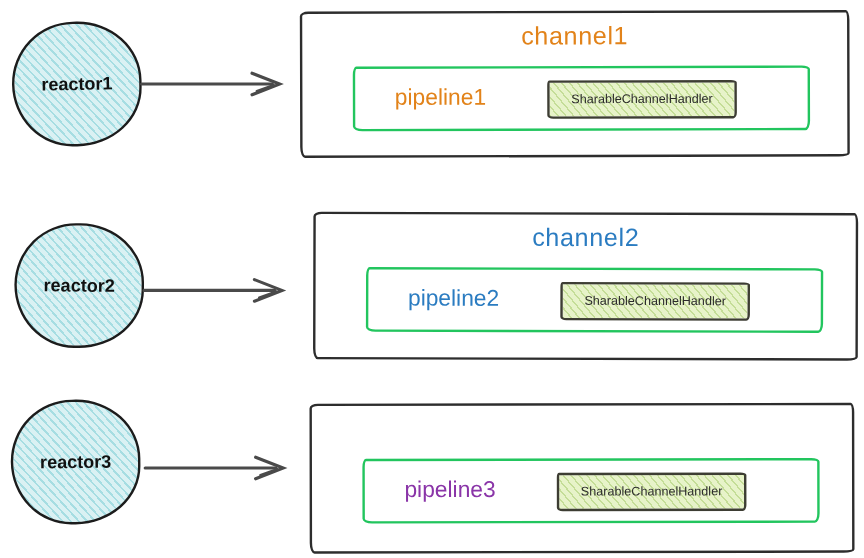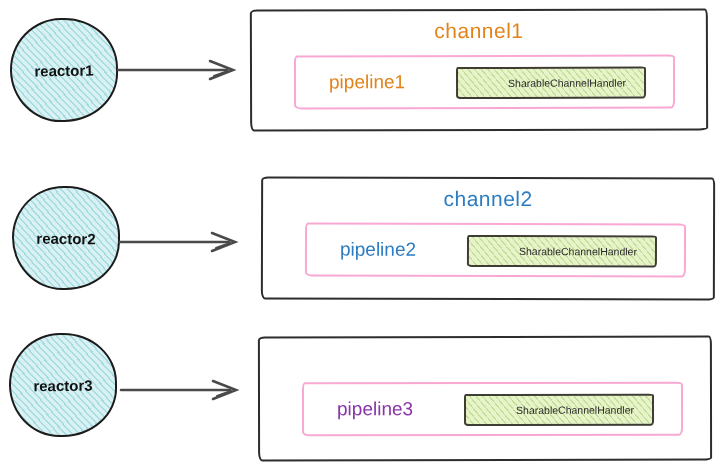--- a/index.html
+++ b/index.html
@@ -35,33 +35,33 @@
   .c1{left:250px;top:9px;width:454px;height:118px;transform:rotate(-.15deg);}
   .c2{left:261px;top:177px;width:450px;height:119px;transform:rotate(.15deg);}
   .c3{left:258px;top:336px;width:450px;height:121px;transform:rotate(-.1deg);}
   .channel-title{
     margin-top:8px;text-align:center;font-size:21px;font-weight:500;
     letter-spacing:.5px;
   }
   
   .pipeline{
     position:absolute;left:42px;top:44px;width:377px;height:50px;
-    border:2px solid #f9a8d4;background:#fff;
+    border:2px solid #22c55e;background:#fff;
     border-radius:3px 7px 4px 8px / 7px 3px 8px 4px;
     display:flex;align-items:center;
   }
   .pipeline-label{margin-left:33px;font-size:19px;font-weight:500;}
   
   .handler{
     position:absolute;left:160px;top:10px;width:154px;height:28px;
     border:2px solid #3d3d33;
     background:repeating-linear-gradient(50deg,
       var(--handler_hatch) 0 1.2px, var(--handler_fill) 1.2px 5px);
     border-radius:2px 5px 3px 5px / 4px 2px 5px 3px;
-    display:flex;align-items:center;justify-content:center;padding-left:32px;
+    display:flex;align-items:center;justify-content:center;
   }
   .handler-label{font-size:10.5px;color:var(--handler_text);white-space:nowrap;}
   
   .watermark{
     position:absolute;left:498px;top:426px;font-size:17.5px;
     color:var(--watermark_color);letter-spacing:.5px;white-space:nowrap;
   }
 </style>
 </head>
 <body>

